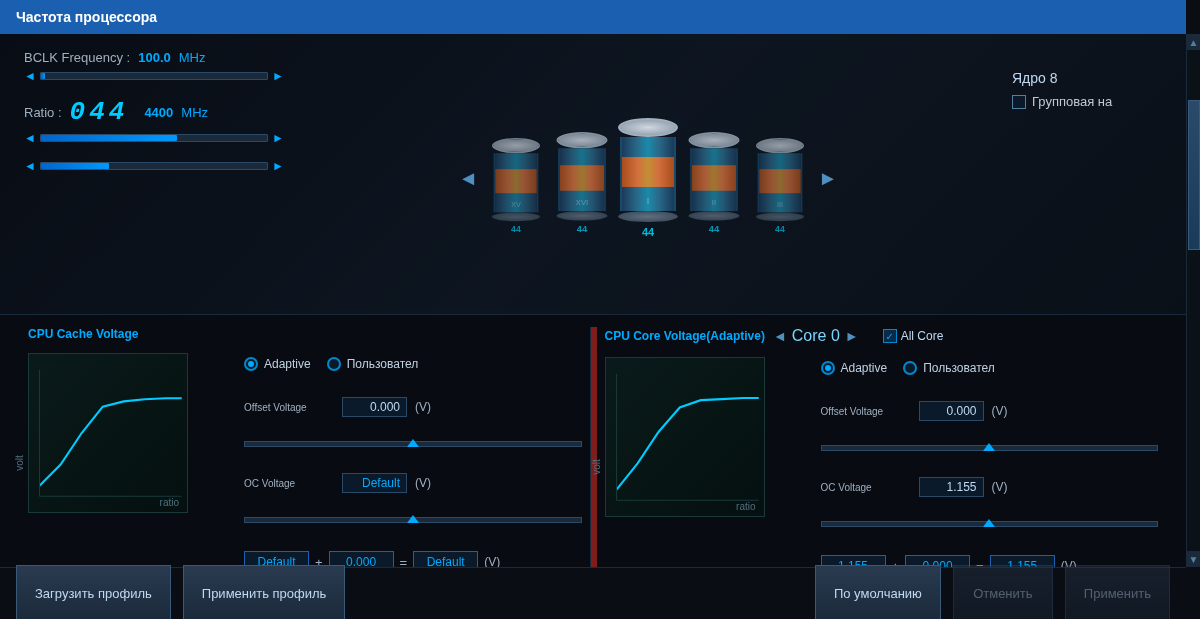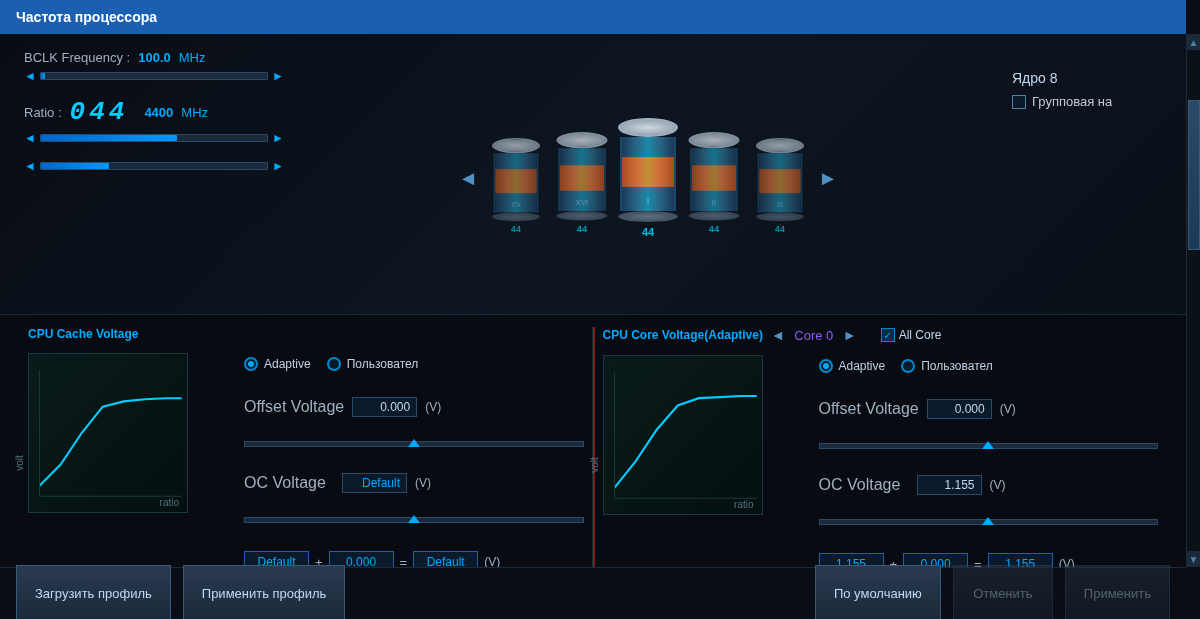--- a/index.html
+++ b/index.html
@@ -326,21 +326,21 @@
 
     .voltage-row {
       display: flex;
       align-items: center;
       gap: 8px;
       margin-top: 2px;
     }
 
     .voltage-row-label {
       color: #a0b0c0;
-      font-size: 16px;
+      font-size: 10px;
       min-width: 90px;
     }
 
     .voltage-input {
       background: #0a1a2a;
       border: 1px solid #2a4a6a;
       color: #c0d8f0;
       font-size: 12px;
       padding: 2px 6px;
       width: 65px;
@@ -412,22 +412,22 @@
       gap: 4px;
     }
 
     .core-nav-arrow {
       color: #5090c0;
       font-size: 14px;
       cursor: pointer;
     }
 
     .core-name {
-      color: #8b5cf6;
-      font-size: 13px;
+      color: #7dd3fc;
+      font-size: 16px;
       min-width: 50px;
       text-align: center;
     }
 
     .all-core-check {
       display: flex;
       align-items: center;
       gap: 4px;
       margin-left: 16px;
     }
@@ -720,21 +720,21 @@
                 <span class="formula-op">+</span>
                 <div class="formula-box">0.000</div>
                 <span class="formula-op">=</span>
                 <div class="formula-box">Default</div>
                 <span class="voltage-unit">(V)</span>
               </div>
             </div>
           </div>
         </div>
 
-        <div class="voltage-panel" style="border-left:2px solid #7f1d1d">
+        <div class="voltage-panel" style="border-left:6px solid #7f1d1d">
           <div style="display:flex;align-items:center;gap:8px;margin-bottom:4px">
             <span class="panel-title" style="margin-bottom:0">CPU Core Voltage(Adaptive)</span>
             <div class="core-nav">
               <span class="core-nav-arrow">◄</span>
               <span class="core-name">Core 0</span>
               <span class="core-nav-arrow">►</span>
             </div>
             <div class="all-core-check">
               <div class="checked-box">✓</div>
               <span style="color:#c0d8f0;font-size:12px">All Core</span>

